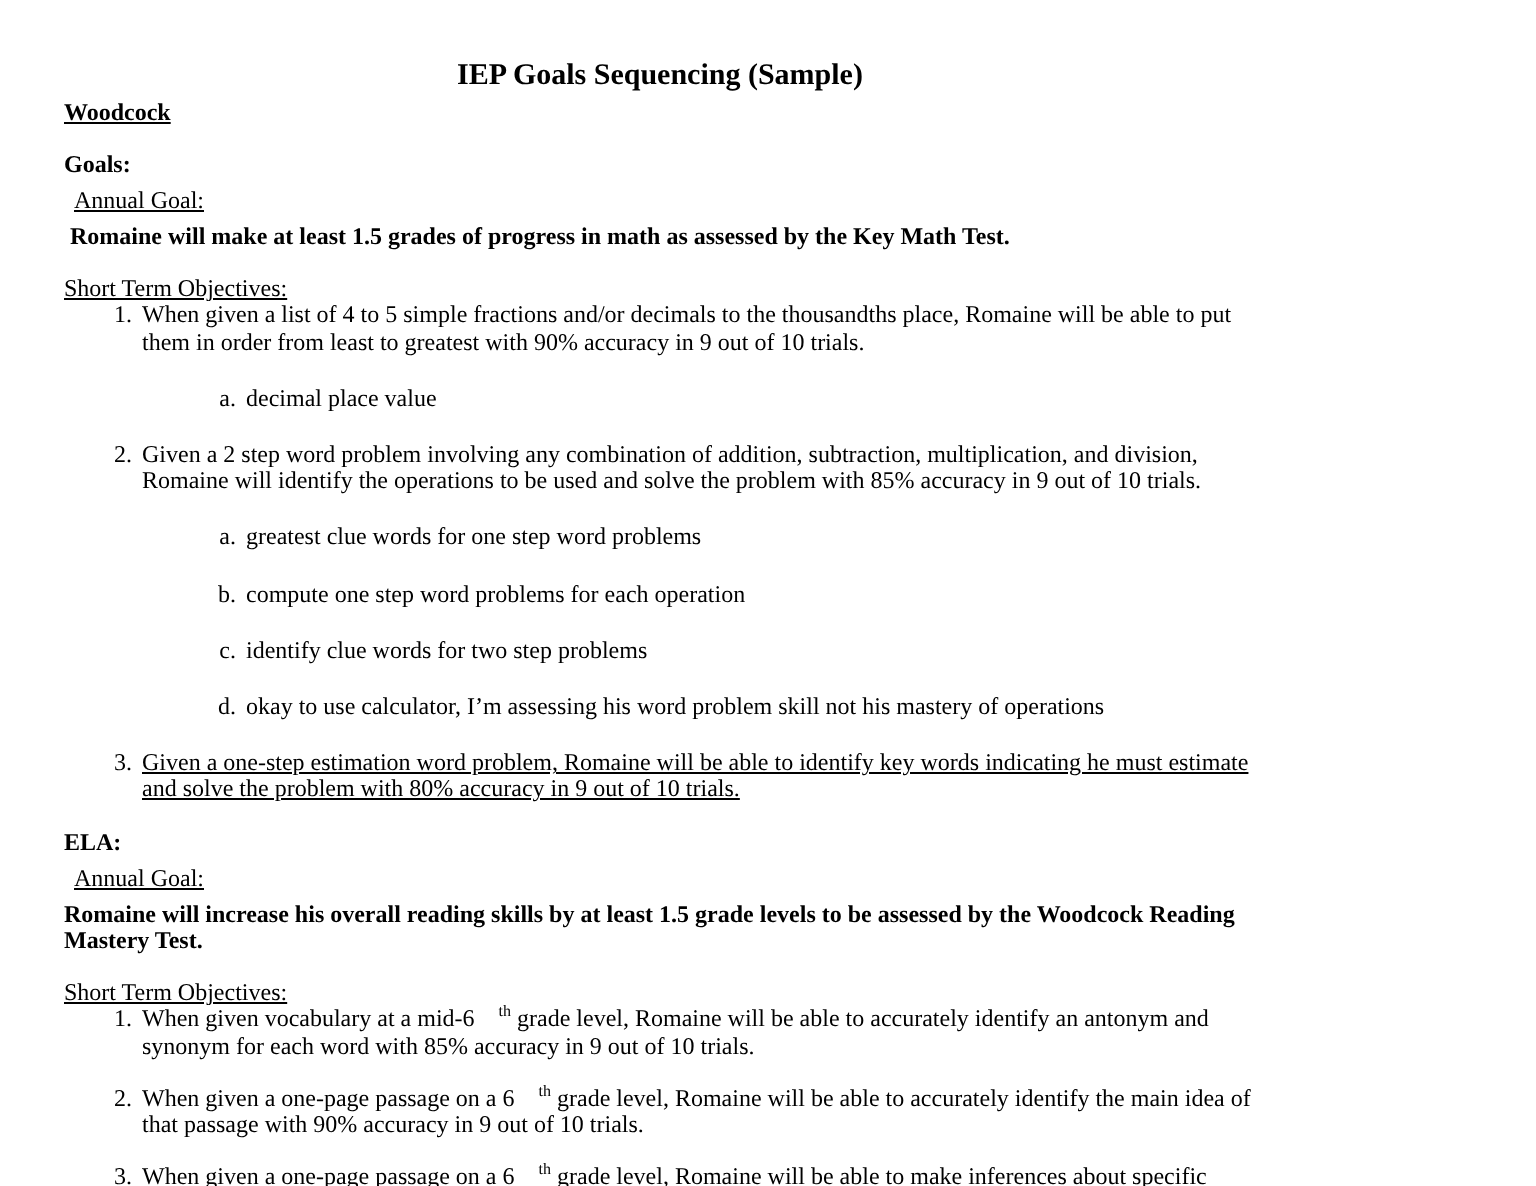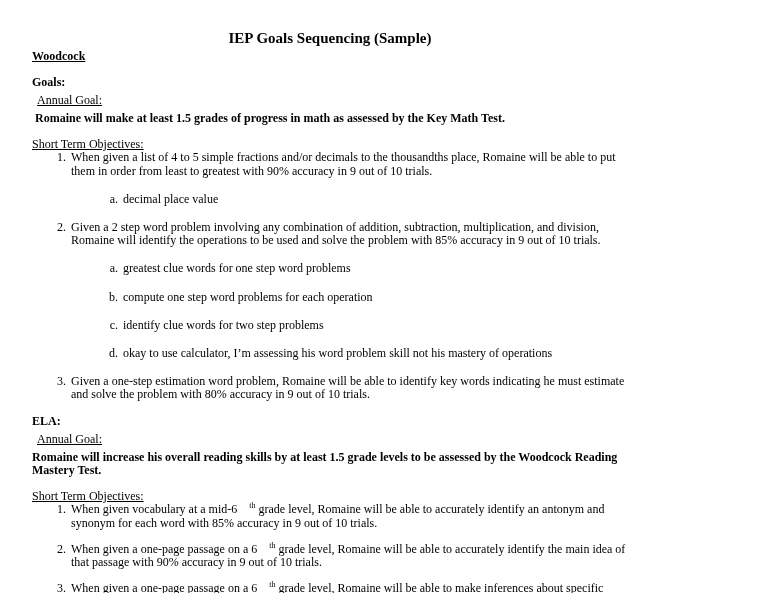--- a/index.html
+++ b/index.html
@@ -54,20 +54,21 @@
     margin: 0;
     padding-left: 37px;
     list-style: decimal outside;
   }
   ol.objectives > li {
     margin: 0 0 13px 0;
     padding-left: 2px;
   }
   ol.objectives > li:last-child {
     margin-bottom: 13px;
+    text-decoration: underline;
   }
   ol.sub {
     margin: 0;
     padding-left: 35px;
     list-style: lower-alpha outside;
   }
   ol.sub > li {
     margin: 15px;
     padding-left: 2px;
   }

